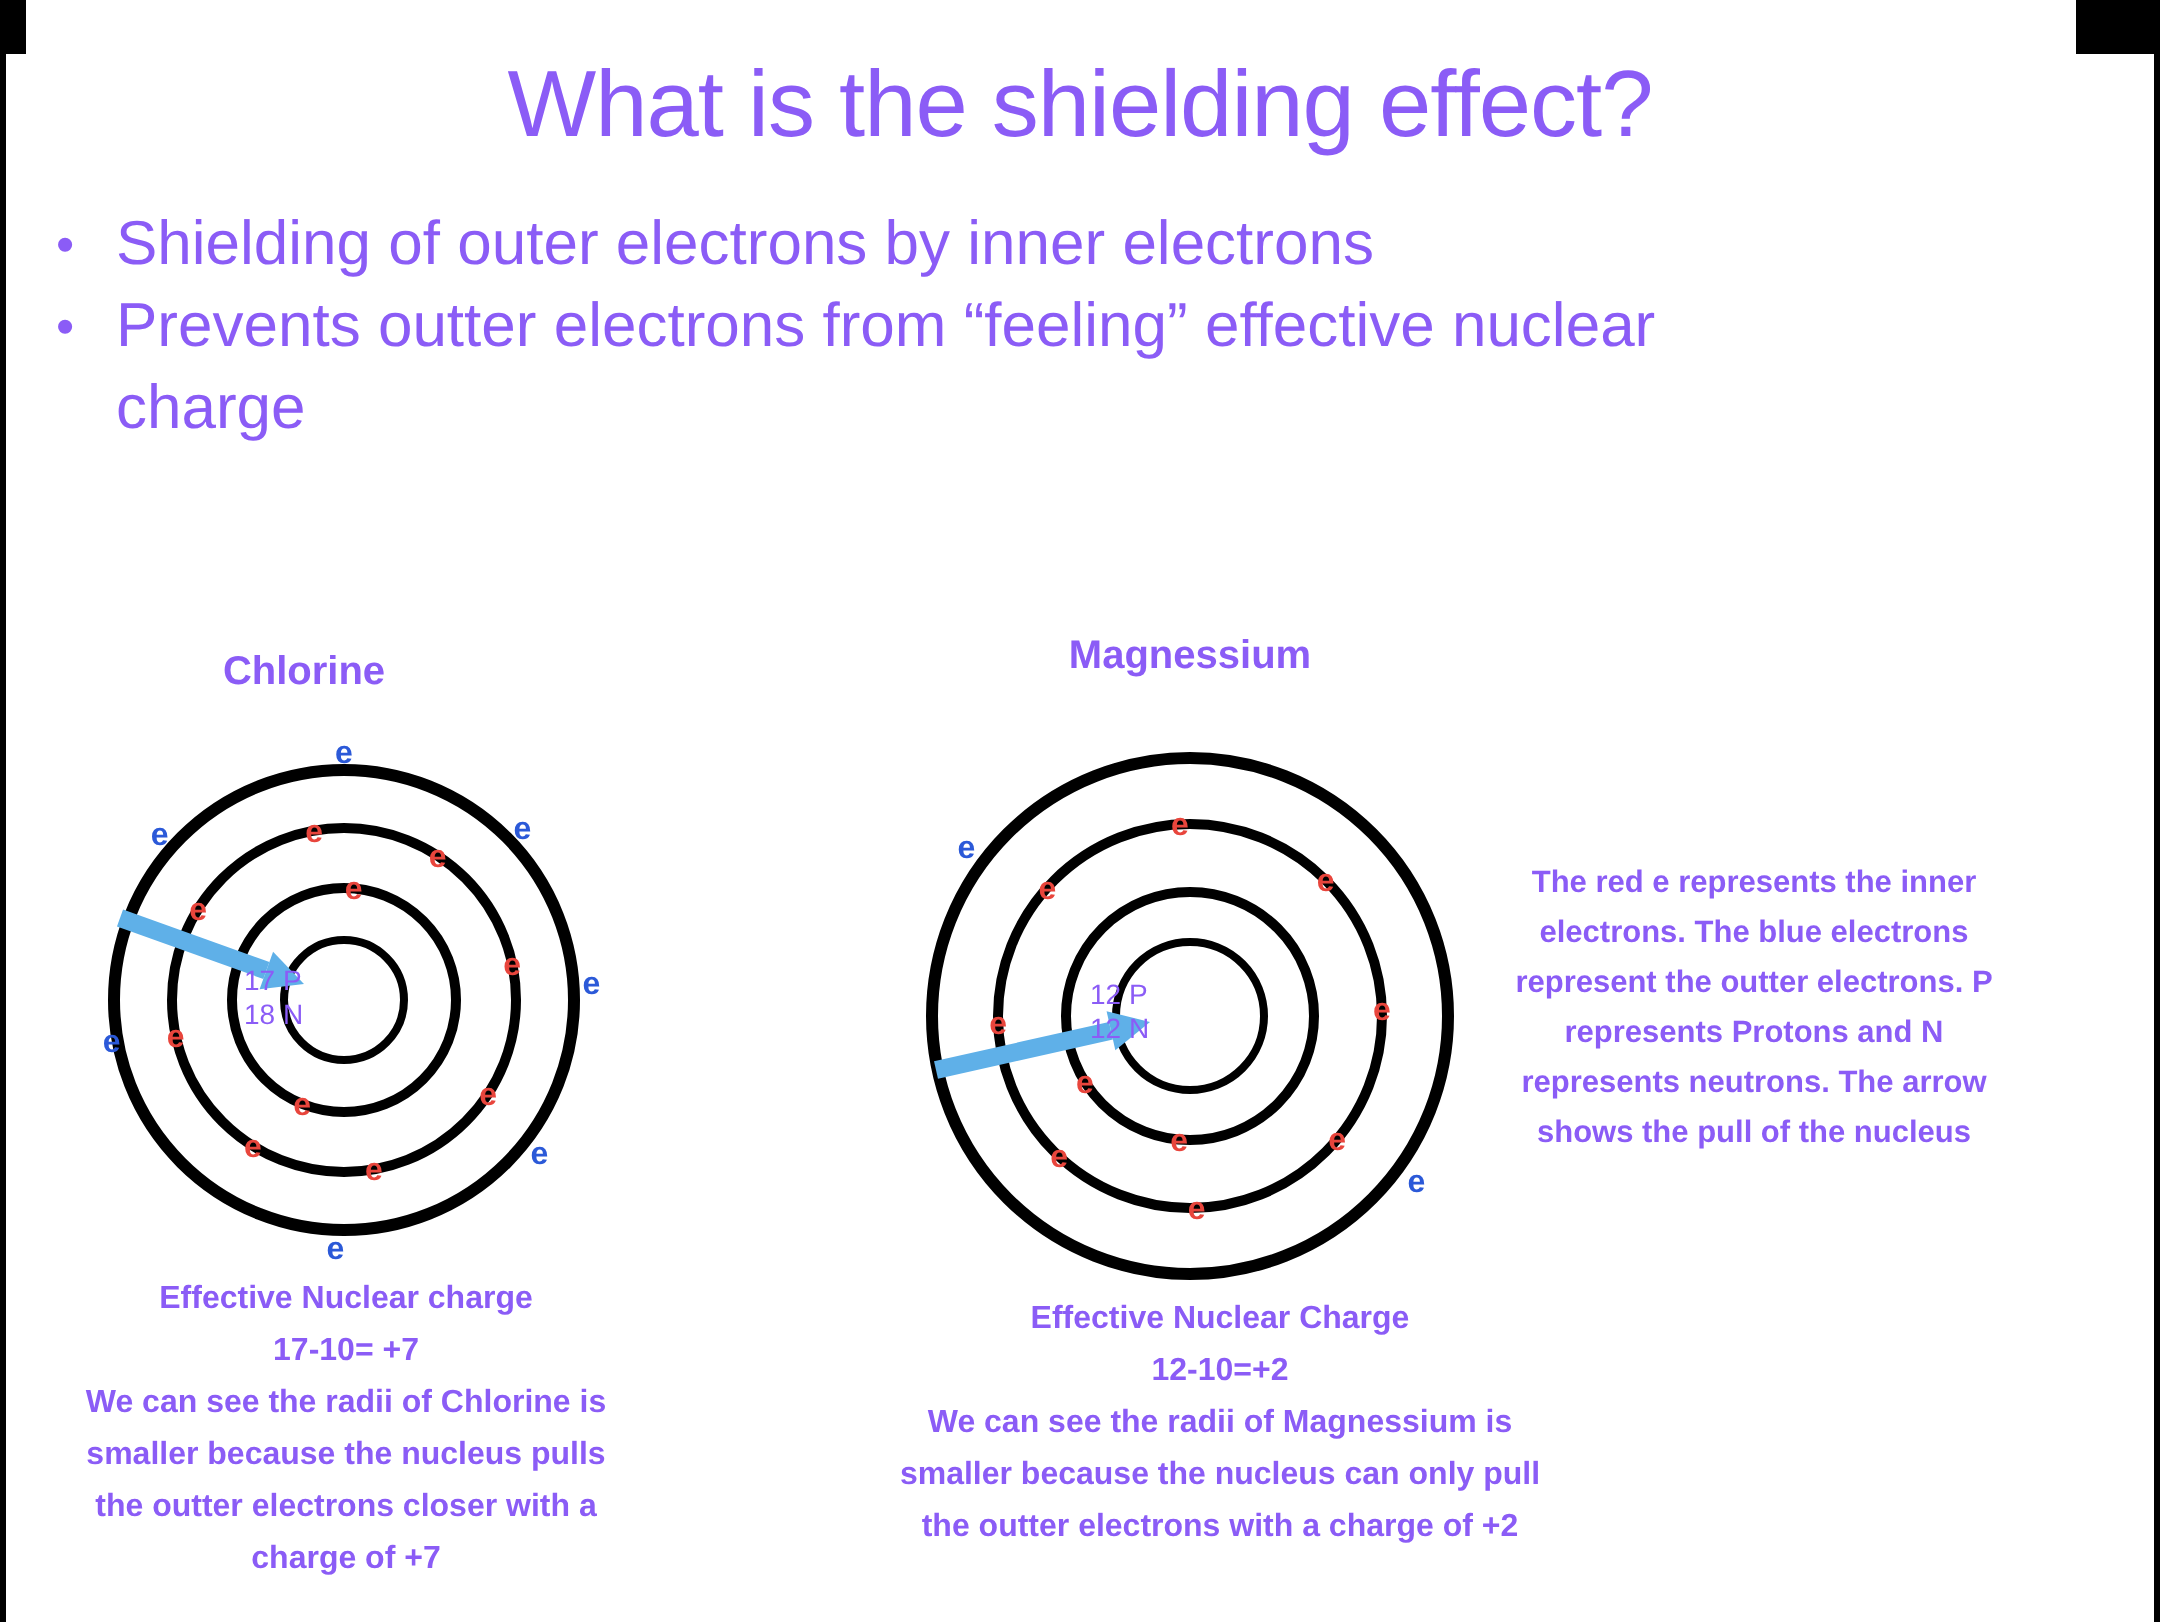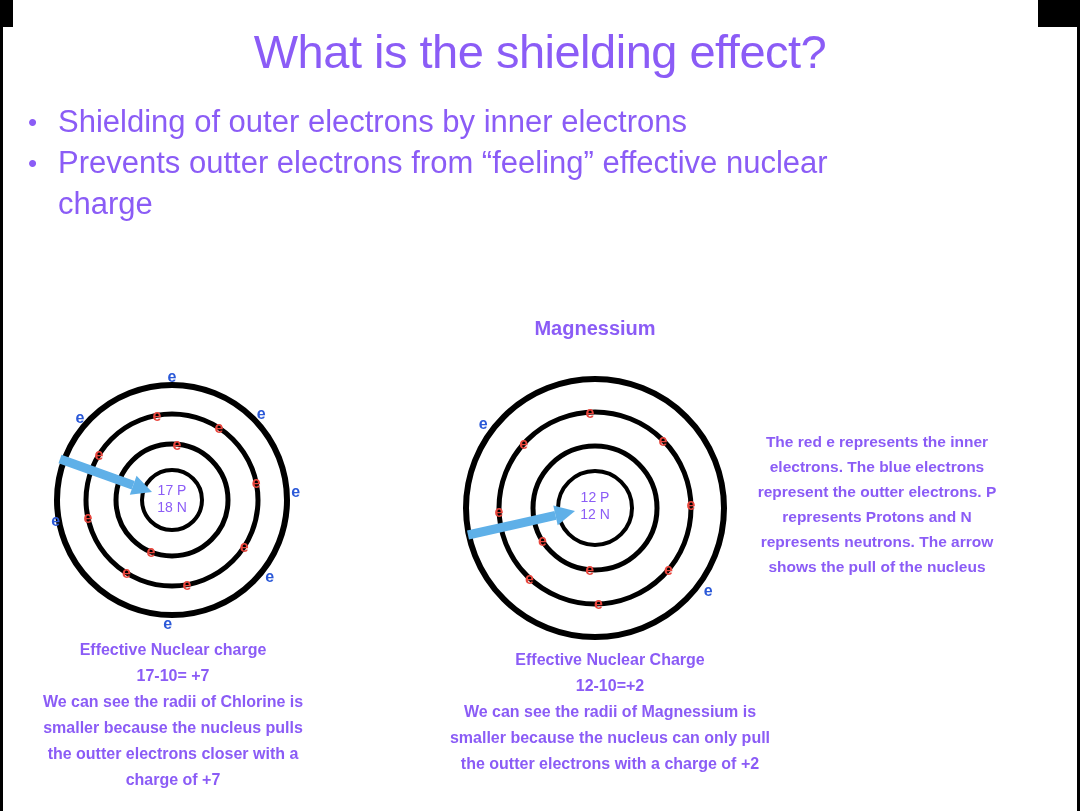--- a/index.html
+++ b/index.html
@@ -18,21 +18,21 @@
     text-align:center;font-size:47px;font-weight:400;letter-spacing:-0.5px;
   }
   .bullets{
     position:absolute;left:28px;top:102px;width:800px;
     margin:0;padding:0;list-style:none;font-size:31px;line-height:1.32;
   }
   .bullet{display:flex;}
   .bullet .dot{flex:0 0 30px;font-size:26px;line-height:1.55;}
   .atom-label{position:absolute;font-size:20px;font-weight:bold;text-align:center;}
   .nucleus-text{
-    position:absolute;font-size:14px;line-height:17px;text-align:center;
+    position:absolute;font-size:14px;line-height:17px;text-align:left;
     white-space:pre-line;
   }
   .caption{
     position:absolute;font-size:16px;line-height:26px;font-weight:bold;
     text-align:center;white-space:pre-line;
   }
   .legend{
     position:absolute;left:715px;top:429px;width:324px;
     font-size:15.5px;line-height:25px;font-weight:bold;text-align:center;
     white-space:pre-line;
@@ -99,20 +99,21 @@
       <text x="598.3503516834401" y="609.4415193938332" fill="#e8453c" text-anchor="middle" font-size="16" font-weight="bold" font-family="&quot;Liberation Sans&quot;, sans-serif">e</text>
       <text x="529.5281574340001" y="583.7099553554403" fill="#e8453c" text-anchor="middle" font-size="16" font-weight="bold" font-family="&quot;Liberation Sans&quot;, sans-serif">e</text>
       <text x="499.0584806061668" y="516.8503516834401" fill="#e8453c" text-anchor="middle" font-size="16" font-weight="bold" font-family="&quot;Liberation Sans&quot;, sans-serif">e</text>
       <text x="523.6580967541702" y="449.2634617895496" fill="#e8453c" text-anchor="middle" font-size="16" font-weight="bold" font-family="&quot;Liberation Sans&quot;, sans-serif">e</text>
       <text x="589.5963439496452" y="575.2640712816882" fill="#e8453c" text-anchor="middle" font-size="16" font-weight="bold" font-family="&quot;Liberation Sans&quot;, sans-serif">e</text>
       <text x="542.4210180383016" y="546.3549943824587" fill="#e8453c" text-anchor="middle" font-size="16" font-weight="bold" font-family="&quot;Liberation Sans&quot;, sans-serif">e</text>
       <line x1="468" y1="535" x2="555.4848797892528" y2="515.3772232248405" stroke="#5fb0e8" stroke-width="9"></line>
       <polygon points="575,511 557.673491401673,525.1347833302141 553.2962681768325,505.61966311946685" fill="#5fb0e8"></polygon>
     </svg>
 
+  <div class="atom-label" style="left:57px;top:325px;width:190px;">Chlorine</div>
   <div class="atom-label" style="left:500px;top:317px;width:190px;">Magnessium</div>
 
   <div class="nucleus-text" style="left:122px;top:482px;width:100px;">17 P
 18 N</div>
   <div class="nucleus-text" style="left:545px;top:489px;width:100px;">12 P
 12 N</div>
 
   <div class="legend">The red e represents the inner
 electrons. The blue electrons
 represent the outter electrons. P

